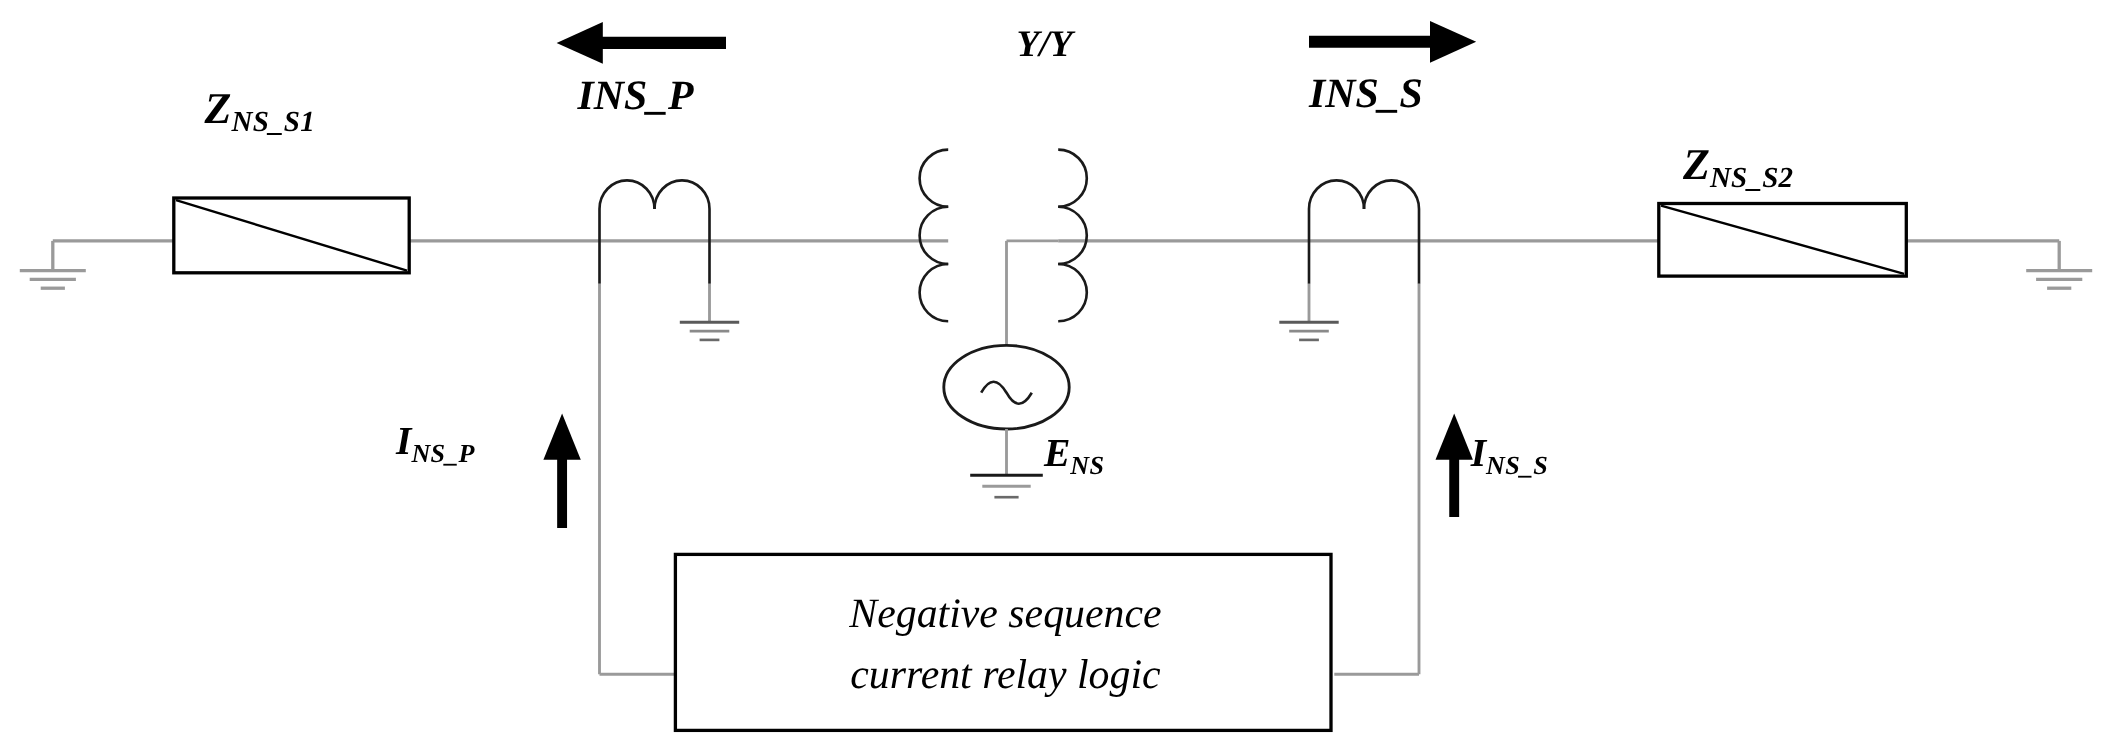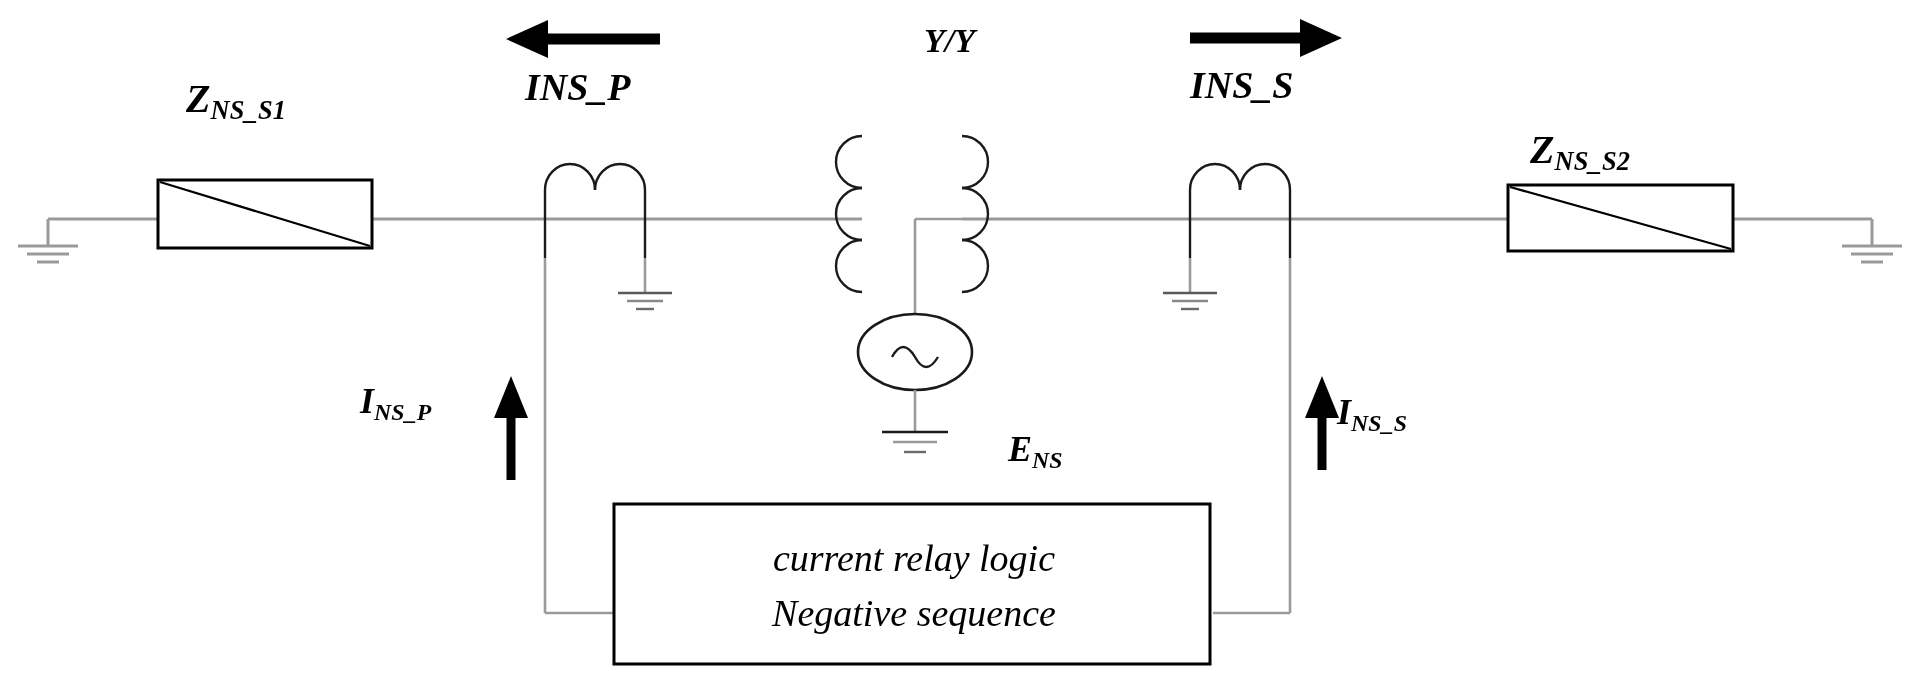--- a/index.html
+++ b/index.html
@@ -205,20 +205,20 @@
   <div class="lbl lbl-yy" style="left:924px; top:24px;">Y/Y</div>
 
   <div class="lbl lbl-ins" style="left:1190px; top:66px;">INS_S</div>
 
   <div class="lbl lbl-z" style="left:1530px; top:106px;margin-top:24px;"><span>Z</span><span class="sub">NS_S2</span></div>
 
   <div class="lbl lbl-i" style="left:360px; top:383px;"><span>I</span><span class="sub">NS_P</span></div>
 
   <div class="lbl lbl-i" style="left:1337px; top:394px;"><span>I</span><span class="sub">NS_S</span></div>
 
-  <div class="lbl lbl-e" style="left:1008px; top:394px;margin-top:37px;"><span>E</span><span class="sub">NS</span></div>
+  <div class="lbl lbl-e" style="left:949px; top:394px;"><span>E</span><span class="sub">NS</span></div>
 
   <div class="relay-text" style="left:614px; top:531px;">
+    <div>Negative sequence</div>
     <div>current relay logic</div>
-    <div>Negative sequence</div>
   </div>
 
 </div>
 
 </body></html>

